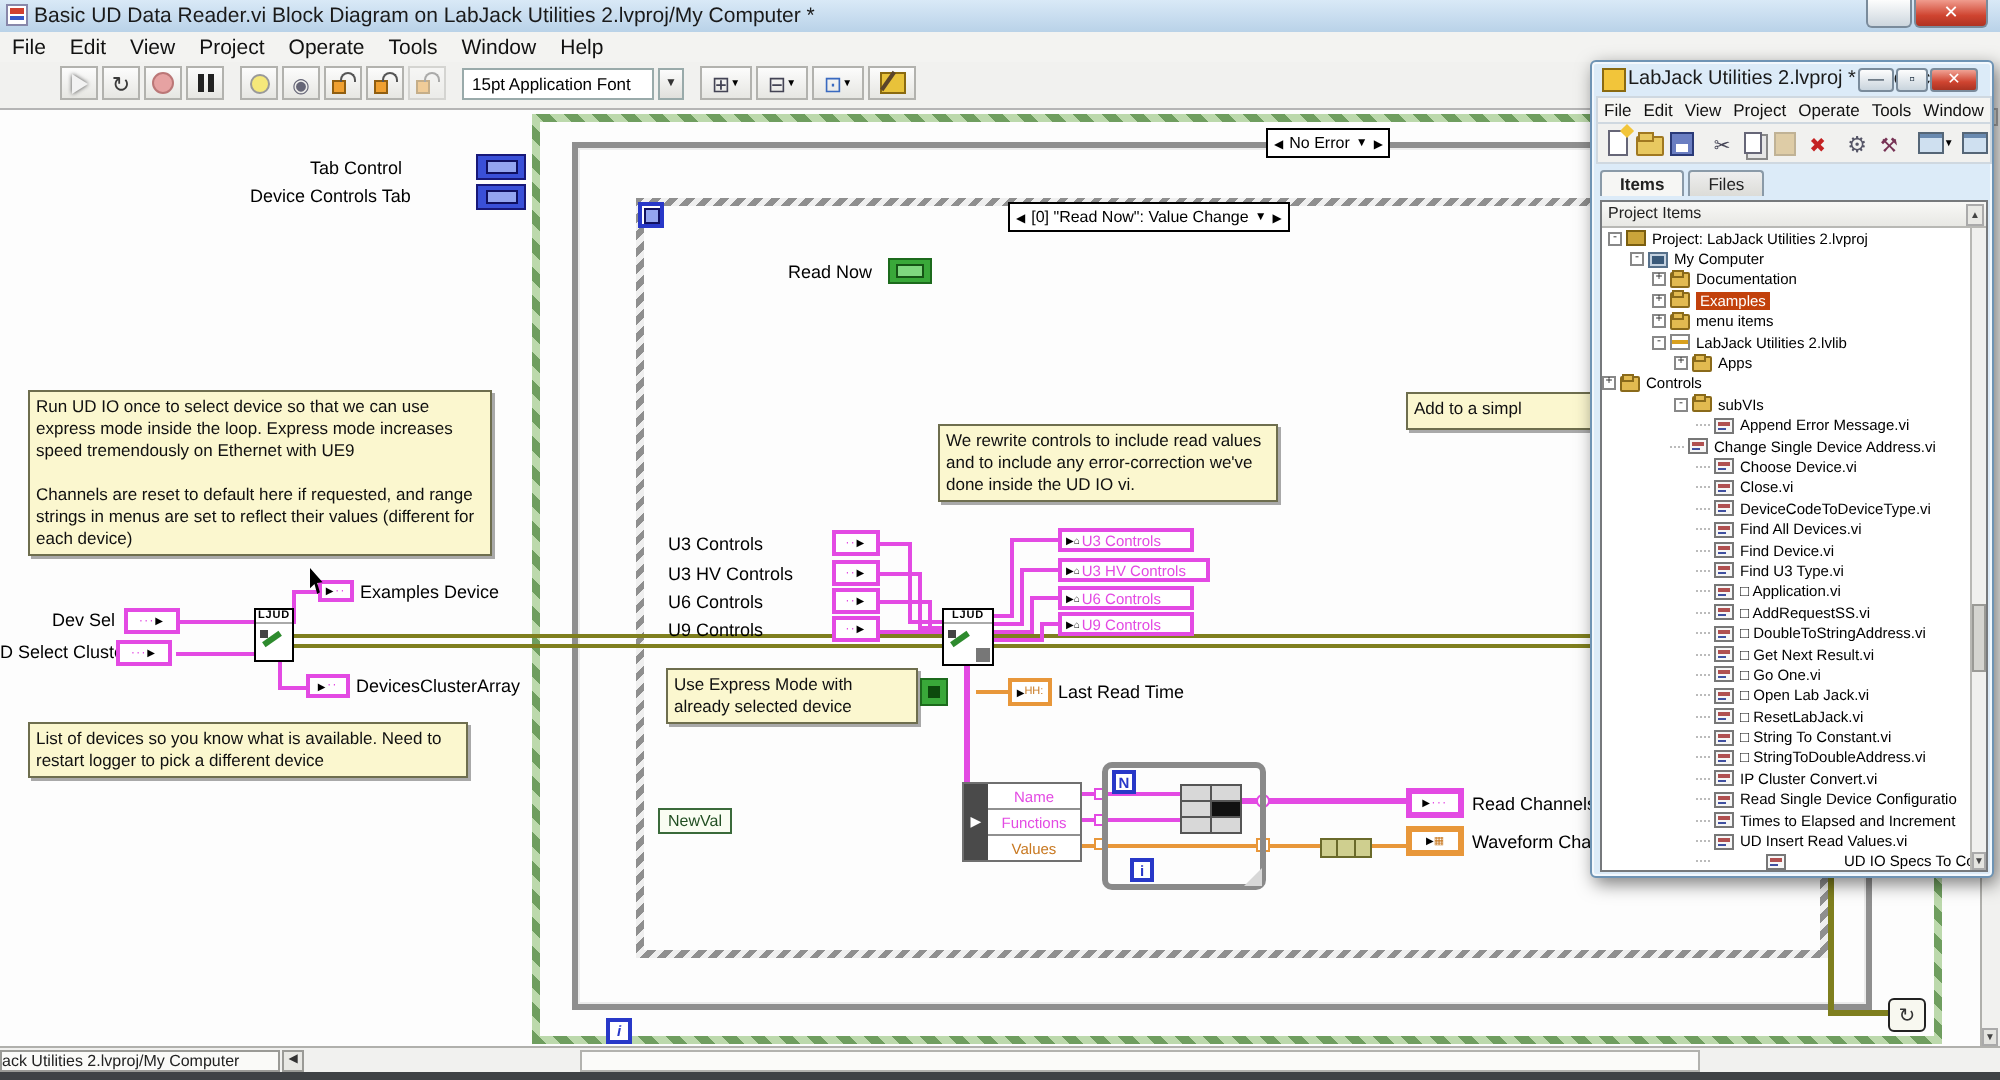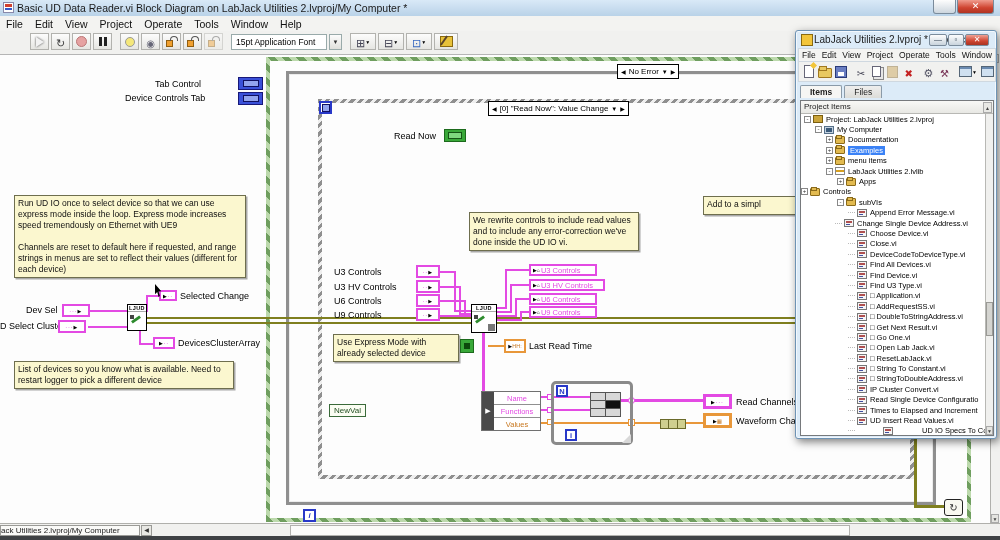--- a/index.html
+++ b/index.html
@@ -38,21 +38,21 @@
   .ic-clean::before{content:"";position:absolute;left:2px;top:-2px;width:2px;height:11px;background:#5a442a;transform:rotate(35deg);}
   
   .lbl{position:absolute;font-size:9px;color:#000;white-space:nowrap;}
   .lbl.r{text-align:left;}
   .comment{position:absolute;background:#fbf7cf;border:1px solid #6e6e4e;box-shadow:1.5px 1.5px 0 rgba(100,100,100,.55);font-size:8.5px;color:#101010;line-height:1.3;padding:2px 3px;white-space:pre-line;}
   .wire{position:absolute;}
   .w-pink{background:#e34ae3;}
   .w-olive{background:#7f7f1f;}
   .w-orange{background:#e8973a;}
   .tunnel{position:absolute;box-sizing:border-box;background:#fff;}
-  .sel{position:absolute;background:#fff;border:1px solid #000;font-size:8px;display:flex;align-items:center;gap:3px;padding:0 3px;white-space:nowrap;height:13px;}
+  .sel{position:absolute;background:#fff;border:1px solid #000;font-size:8px;display:flex;align-items:center;gap:3px;padding:0 3px;white-space:nowrap;height:13px;margin-left:16px;}
   .sel .a{font-size:6px;}
   .term{position:absolute;box-sizing:border-box;display:flex;align-items:center;justify-content:center;background:#fff;}
   .t-pink{border:2px solid #e34ae3;font-size:6px;color:#e34ae3;letter-spacing:1px;}
   .t-pink .dir{color:#000;font-size:5px;}
   .t-blue{background:#3a50d8;border:1px solid #181878;}
   .t-blue i{width:14px;height:5px;background:#93a4ee;display:block;border:1px solid #101060;}
   .t-green{background:#39a839;border:1px solid #1c6a1c;}
   .t-green i{width:12px;height:5px;background:#7fd87f;display:block;border:1px solid #155515;}
   .t-orange{border:2px solid #e8973a;font-size:5.5px;color:#c87820;}
   .bluebox{position:absolute;box-sizing:border-box;background:#fff;border:2px solid #2838c8;color:#2838c8;font-size:7.5px;font-weight:bold;display:flex;align-items:center;justify-content:center;}
@@ -90,21 +90,21 @@
   .ic-winl{width:11px;height:9px;background:#cfe0f0;border:1px solid #567;position:relative;}
   .ic-winl::before{content:"";position:absolute;left:0;top:0;width:11px;height:2px;background:#6a8ab0;}
   #ptabs{position:absolute;left:4px;top:54px;display:flex;gap:2px;}
   .ptab{font-size:8.5px;padding:1px 9px 1px;border:1px solid #8a9aa8;border-bottom:none;background:linear-gradient(#eee,#dcdcd8);border-radius:2px 2px 0 0;color:#222;}
   .ptab.on{background:#f6f6f4;position:relative;top:0px;font-weight:bold;}
   #treepanel{position:absolute;left:4px;top:69px;width:194px;height:336px;background:#fff;border:1px solid #76797c;box-sizing:border-box;overflow:hidden;}
   #treehdr{height:13px;background:linear-gradient(#f8f8f6,#e8e8e4);border-bottom:1px solid #b8b8b4;font-size:8px;color:#222;padding:1px 3px 0;box-sizing:border-box;}
   #treehdr .up{position:absolute;right:1px;top:1px;width:9px;height:11px;background:#e8e8e4;border:1px solid #aaa;font-size:5px;text-align:center;line-height:10px;color:#444;box-sizing:border-box;}
   #treerows{position:absolute;left:0;top:13px;width:186px;height:321px;overflow:hidden;}
   .trow{display:flex;align-items:center;height:10.4px;font-size:7.5px;color:#000;white-space:nowrap;}
-  .trow.selrow .tlabel{background:#3b82f6;color:#fff;padding:0 2px;}
+  .trow.selrow .tlabel{background:#c2410c;color:#fff;padding:0 2px;}
   .exp{width:7px;height:7px;border:1px solid #888;background:#fff;font-size:6px;line-height:5px;text-align:center;color:#333;margin-right:2px;flex:0 0 auto;box-sizing:border-box;}
   .noexp{width:7px;margin-right:2px;flex:0 0 auto;border-top:1px dotted #bbb;height:0;}
   .ico{width:10px;height:8px;margin-right:3px;flex:0 0 auto;box-sizing:border-box;position:relative;}
   .ico.project{background:#caa43a;border:1px solid #7a5e10;}
   .ico.computer{background:#c4d2e0;border:1px solid #56708a;}
   .ico.computer::before{content:"";position:absolute;left:1px;top:1px;width:6px;height:4px;background:#3a5a7a;}
   .ico.folder{background:#e2ba50;border:1px solid #8a6a1a;border-radius:1px;}
   .ico.folder::before{content:"";position:absolute;left:0;top:-2px;width:4px;height:2px;background:#e2ba50;border:1px solid #8a6a1a;}
   .ico.library{background:#fff;border:1px solid #888;}
   .ico.library::before{content:"";position:absolute;left:0;top:2px;width:8px;height:2px;background:#d8a020;}
@@ -308,21 +308,21 @@
   <div class="term t-pink" style="left:62px;top:304px;width:28px;height:13px;">∙∙∙<span class="dir">▶</span></div>
   <div class="lbl r" style="left:0px;top:321px;width:56px;">D Select Cluster</div>
   <div class="term t-pink" style="left:58px;top:320px;width:28px;height:13px;">∙∙∙<span class="dir">▶</span></div>
 
   <div class="ljud" style="left:127px;top:304px;width:20px;height:27px;">
     <span class="t">LJUD</span>
       <span class="pic"></span>
   </div>
 
   <div class="term t-pink" style="left:159px;top:290px;width:18px;height:11px;"><span class="dir">▶</span>∙∙</div>
-  <div class="lbl" style="left:180px;top:291px;">Selected Change</div>
+  <div class="lbl" style="left:180px;top:291px;">Examples Device</div>
   <div class="cursor" style="left:155px;top:284px;"></div>
 
   <div class="term t-pink" style="left:153px;top:337px;width:22px;height:12px;"><span class="dir">▶</span>∙∙</div>
   <div class="lbl" style="left:178px;top:338px;">DevicesClusterArray</div>
 
   <div class="lbl r" style="left:334px;top:267px;width:80px;">U3 Controls</div>
   <div class="term t-pink" style="left:416px;top:265px;width:24px;height:13px;border-width:2px;">∙∙<span class="dir">▶</span></div>
   <div class="lbl r" style="left:334px;top:282px;width:80px;">U3 HV Controls</div>
   <div class="term t-pink" style="left:416px;top:280px;width:24px;height:13px;">∙∙<span class="dir">▶</span></div>
   <div class="lbl r" style="left:334px;top:296px;width:80px;">U6 Controls</div>

